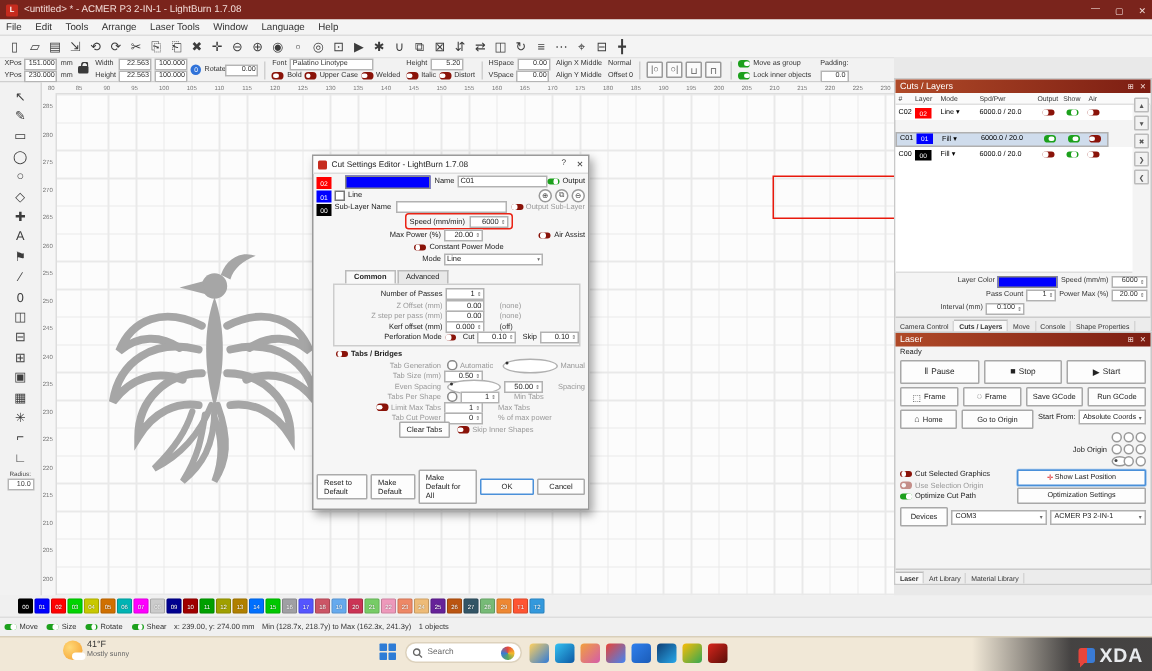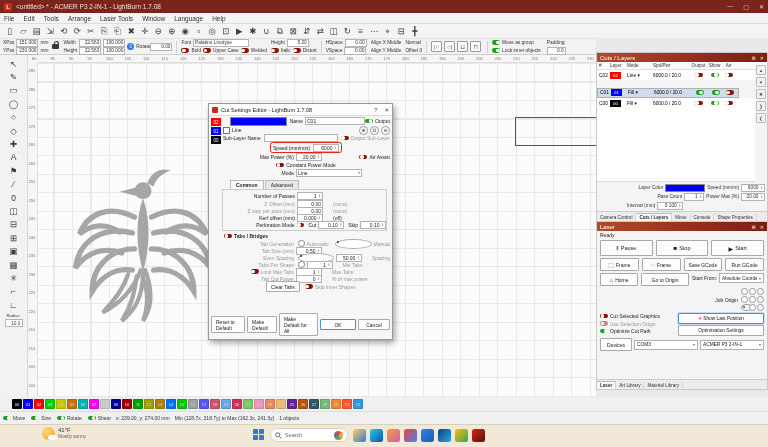--- a/index.html
+++ b/index.html
@@ -922,15 +922,19 @@
           <span class="tapp" style="background: linear-gradient(135deg, rgb(255, 208, 94), rgb(47, 123, 217));"></span>
           <span class="tapp" style="background: linear-gradient(135deg, rgb(53, 193, 241), rgb(12, 89, 164));"></span>
           <span class="tapp" style="background: linear-gradient(135deg, rgb(242, 161, 60), rgb(212, 92, 170));"></span>
           <span class="tapp" style="background: linear-gradient(135deg, rgb(234, 67, 53), rgb(66, 133, 244));"></span>
           <span class="tapp" style="background: linear-gradient(135deg, rgb(47, 128, 237), rgb(27, 92, 184));"></span>
           <span class="tapp" style="background: linear-gradient(135deg, rgb(15, 62, 116), rgb(40, 168, 234));"></span>
           <span class="tapp" style="background: linear-gradient(135deg, rgb(251, 188, 5), rgb(52, 168, 83));"></span>
           <span class="tapp" style="background: linear-gradient(135deg, rgb(216, 38, 28), rgb(90, 14, 8));"></span>
         </span>
     </div>
+    <div id="xda">
+      <span class="xbubble"></span>
+      <span class="xt">XDA</span>
+    </div>
   </div>
 
 </div>
 
 </body></html>

